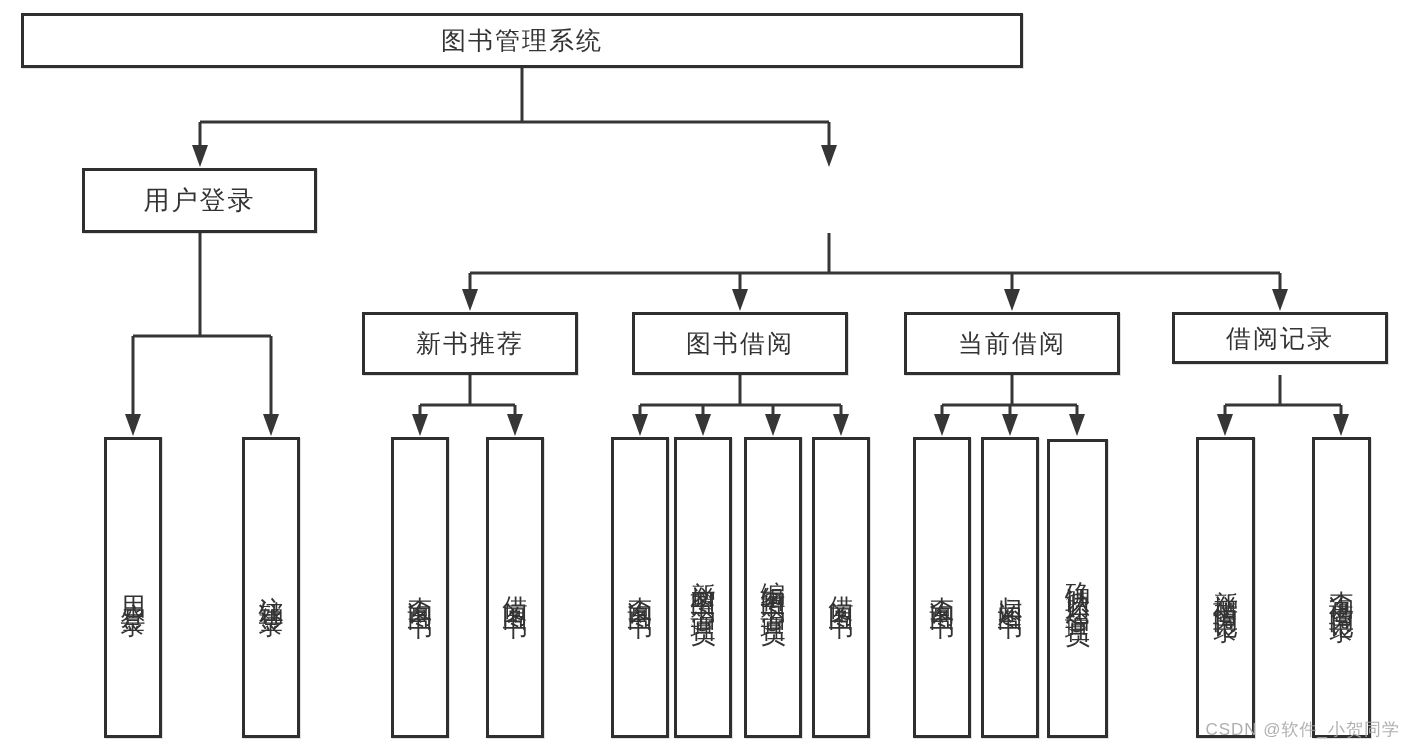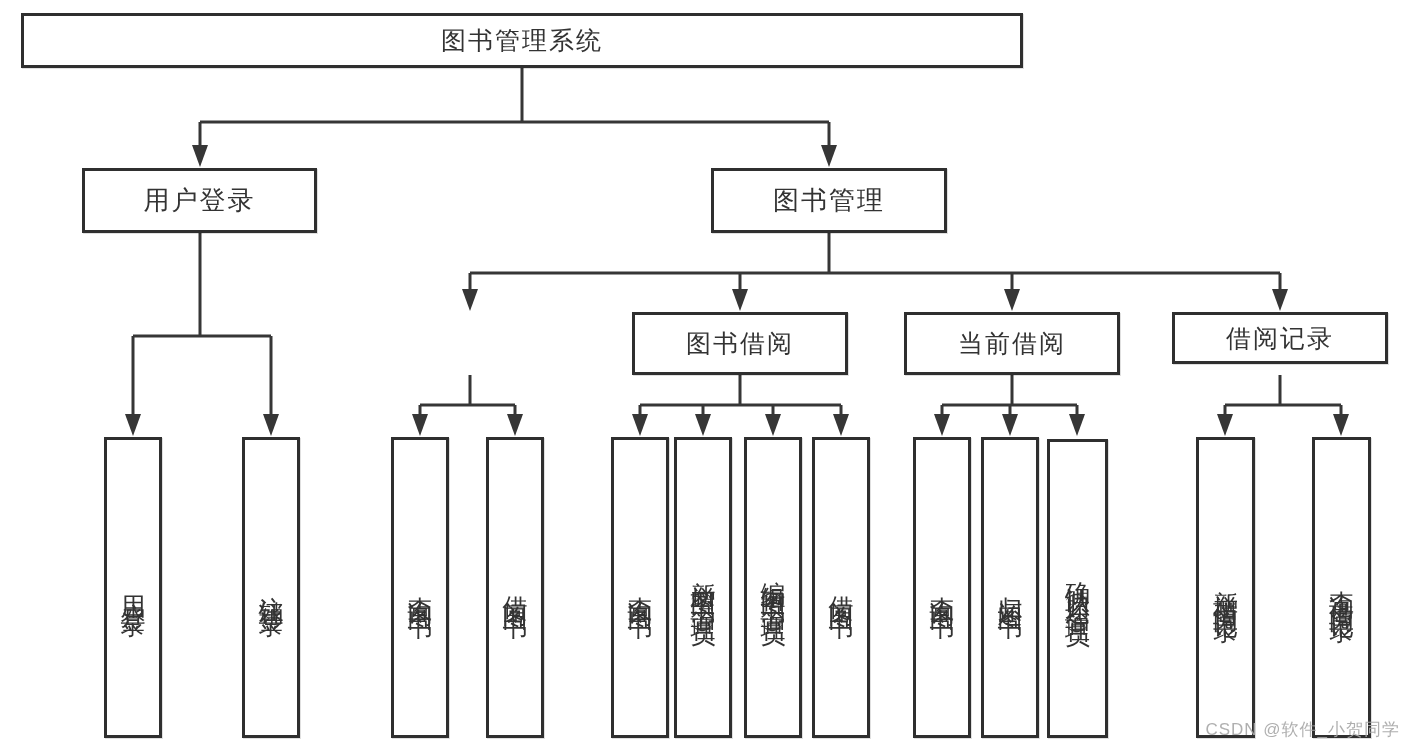--- a/index.html
+++ b/index.html
@@ -106,24 +106,24 @@
     </g>
   </svg>
 
   <div class="box h root" style="left:21px; top:13px; width:1002px; height:55px">
     <span>图书管理系统</span>
   </div>
 
   <div class="box h lvl2" style="left:82px; top:168px; width:235px; height:65px">
     <span>用户登录</span>
   </div>
-  <div class="box h lvl2" style="left:711px; top:168px; width:236px; height:65px">
-    <span>图书管理</span>
+
+  <div class="box h" style="left:362px; top:312px; width:216px; height:63px">
+    <span>新书推荐</span>
   </div>
-
   <div class="box h" style="left:632px; top:312px; width:216px; height:63px">
     <span>图书借阅</span>
   </div>
   <div class="box h" style="left:904px; top:312px; width:216px; height:63px">
     <span>当前借阅</span>
   </div>
   <div class="box h" style="left:1172px; top:312px; width:216px; height:52px">
     <span>借阅记录</span>
   </div>
 

